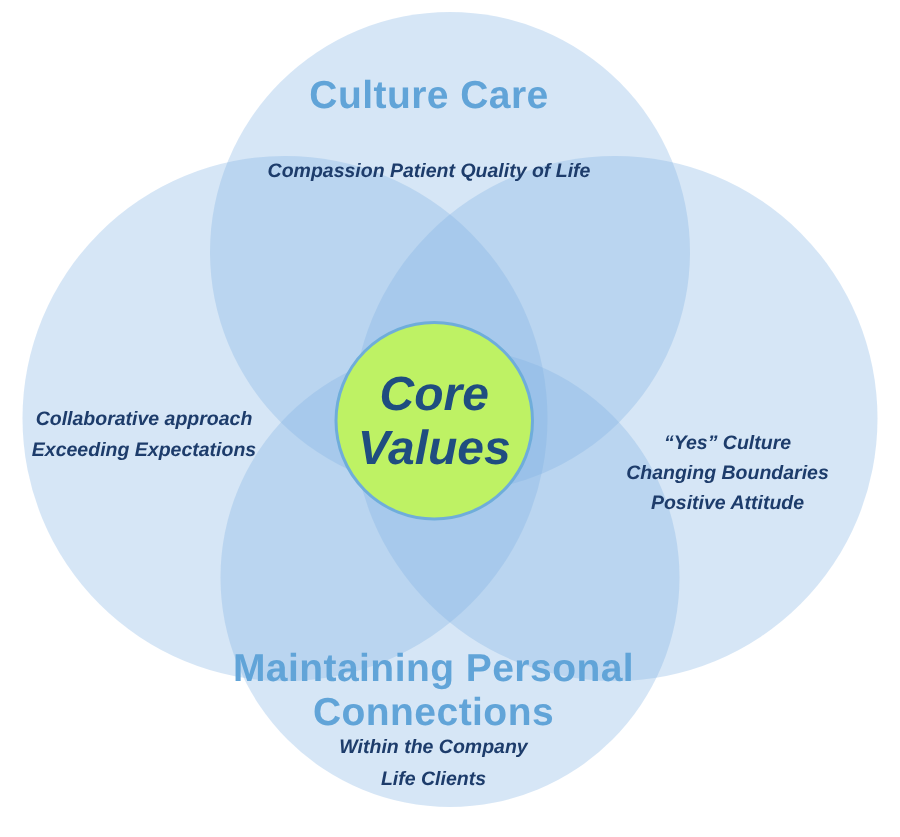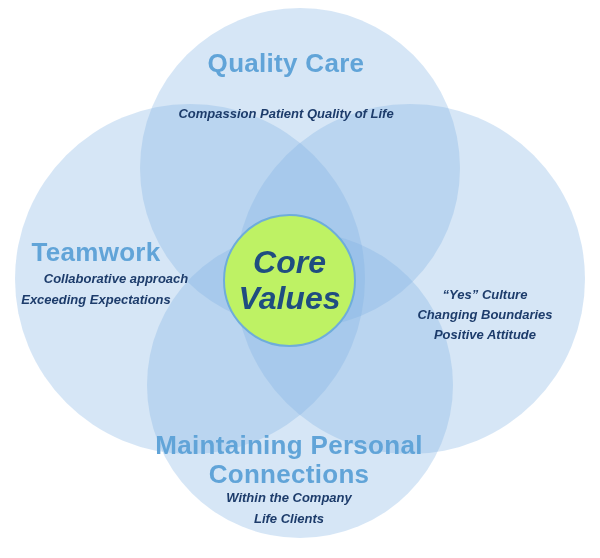--- a/index.html
+++ b/index.html
@@ -70,21 +70,21 @@
     text-align: center;
     color: var(--subtext);
     white-space: nowrap;
   }
 
   .h-top    { left: 286px; top: 49px; }
   .s-top-1  { left: 286px; top: 84px; }
   .s-top-2  { left: 286px; top: 106px; }
 
   .h-left   { left: 96px;  top: 238px; }
-  .s-left-1 { left: 96px;  top: 271px; margin-left: 20px; }
+  .s-left-1 { left: 96px;  top: 271px; }
   .s-left-2 { left: 96px;  top: 292px; }
 
   .h-right   { left: 485px; top: 229px; width: 190px; }
   .s-right-1 { left: 485px; top: 287px; }
   .s-right-2 { left: 485px; top: 307px; }
   .s-right-3 { left: 485px; top: 327px; }
 
   .h-bottom   { left: 289px; top: 431px; width: 300px; }
   .s-bottom-1 { left: 289px; top: 490px; }
   .s-bottom-2 { left: 289px; top: 511px; }
@@ -92,24 +92,23 @@
 </head>
 <body>
 
 <div class="stage">
 
   <div class="venn-circle c-top"></div>
   <div class="venn-circle c-left"></div>
   <div class="venn-circle c-right"></div>
   <div class="venn-circle c-bottom"></div>
 
-  <div class="heading h-top">Quality Care</div>
+  <div class="heading h-top">Culture Care</div>
   <div class="sub s-top-2">Compassion Patient Quality of Life</div>
 
-  <div class="heading h-left">Teamwork</div>
   <div class="sub s-left-1">Collaborative approach</div>
   <div class="sub s-left-2">Exceeding Expectations</div>
 
   <div class="sub s-right-1">“Yes” Culture</div>
   <div class="sub s-right-2">Changing Boundaries</div>
   <div class="sub s-right-3">Positive Attitude</div>
 
   <div class="heading wrap h-bottom">Maintaining Personal Connections</div>
   <div class="sub s-bottom-1">Within the Company</div>
   <div class="sub s-bottom-2">Life Clients</div>

